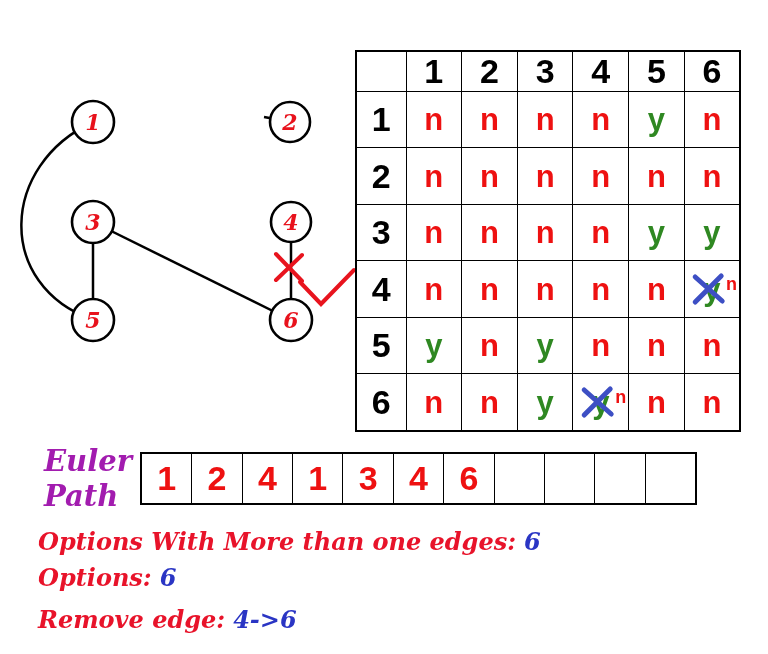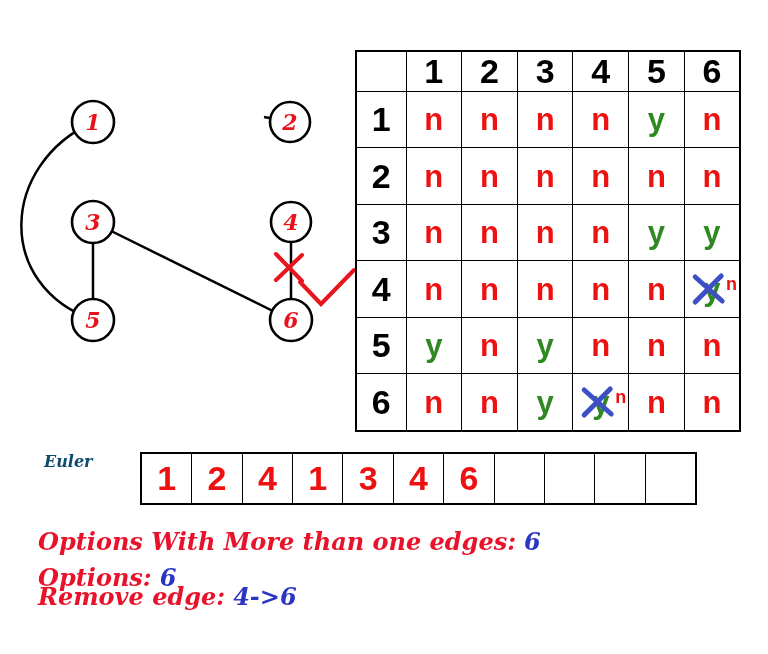--- a/index.html
+++ b/index.html
@@ -22,23 +22,23 @@
   .matrix th, .matrix td { border:1px solid #000; text-align:center; vertical-align:middle; padding:0; position:relative; }
   .matrix th { font-size:34px; font-weight:bold; color:#000; font-family:"Liberation Sans",sans-serif; }
   .matrix col.corner { width:50px; }
   .matrix td .val { font-size:31px; font-weight:bold; line-height:1; }
   .val.red { color:#ee1111; }
   .val.green { color:#2f8822; }
   .xmark { position:absolute; left:50%; top:50%; transform:translate(-60%,-50%); line-height:0; }
   .new-n { position:absolute; right:2px; top:14px; color:#ee1111; font-weight:bold; font-size:18px; line-height:1; }
 
   .euler-label {
-    position:absolute; left:44px; top:444px; color:#0c4a6e;
+    position:absolute; left:44px; top:444px; color:#a21caf;
     font-family:"DejaVu Serif",serif; font-style:italic; font-weight:bold;
-    font-size:16px; line-height:35px;
+    font-size:29px; line-height:35px;
   }
   .euler-row {
     position:absolute; left:140px; top:452px; width:557px; height:53px;
     border:2px solid #000; display:flex; background:#fff;
   }
   .euler-cell {
     flex:1; border-right:1px solid #000;
     display:flex; align-items:center; justify-content:center;
     font-size:34px; font-weight:bold; color:#ee1111;
     font-family:"Liberation Sans",sans-serif;
@@ -46,21 +46,21 @@
   .euler-cell:last-child { border-right:none; }
 
   .footer-line {
     position:absolute; left:38px;
     font-family:"DejaVu Serif",serif; font-style:italic; font-weight:bold;
     font-size:24px; color:#e8132a; white-space:nowrap;
   }
   .footer-line .blue { color:#2a35c4; margin-left:8px; }
   #footer-line-1 { top:527px;text-align:right; }
   #footer-line-2 { top:563px; }
-  #footer-line-3 { top:582px; }
+  #footer-line-3 { top:605px; }
 </style>
 </head>
 <body>
 
 <div>
 
   <svg class="graph-canvas" width="768" height="654" viewBox="0 0 768 654">
     <path class="edge" d="M 93 122 C 0 165, -5 285, 93 320"></path>
     <line class="edge" x1="93" y1="222" x2="93" y2="320"></line>
     <line class="edge" x1="93" y1="222" x2="291" y2="320"></line>
@@ -176,20 +176,21 @@
                 <path d="M6 5 L33 29 M32 4 L6 30" stroke="#3d4fc4" stroke-width="5" stroke-linecap="round" fill="none"></path>
               </svg></span><span class="new-n">n</span></td>
           <td><span class="val red">n</span></td>
           <td><span class="val red">n</span></td>
         </tr>
       </tbody>
   </table>
 
   <div class="euler-label">
     <div>Euler</div>
+    <div>Path</div>
   </div>
 
   <div class="euler-row">
       <div class="euler-cell">1</div>
       <div class="euler-cell">2</div>
       <div class="euler-cell">4</div>
       <div class="euler-cell">1</div>
       <div class="euler-cell">3</div>
       <div class="euler-cell">4</div>
       <div class="euler-cell">6</div>

